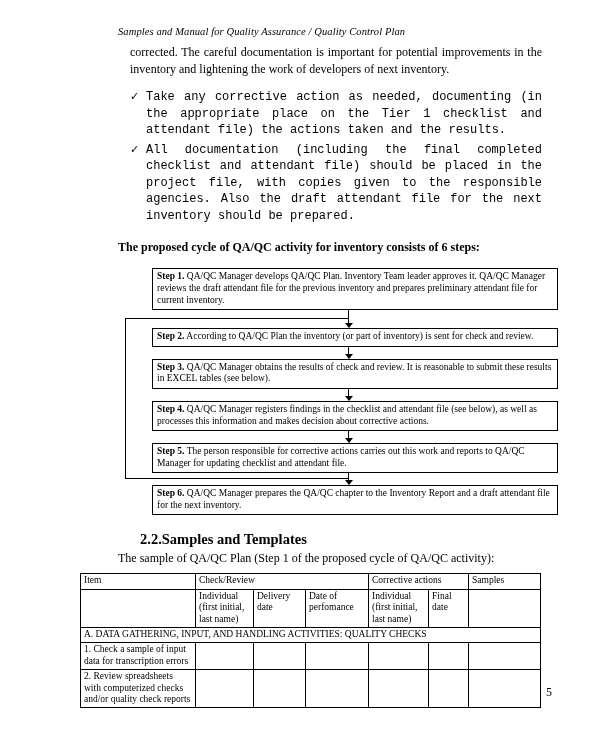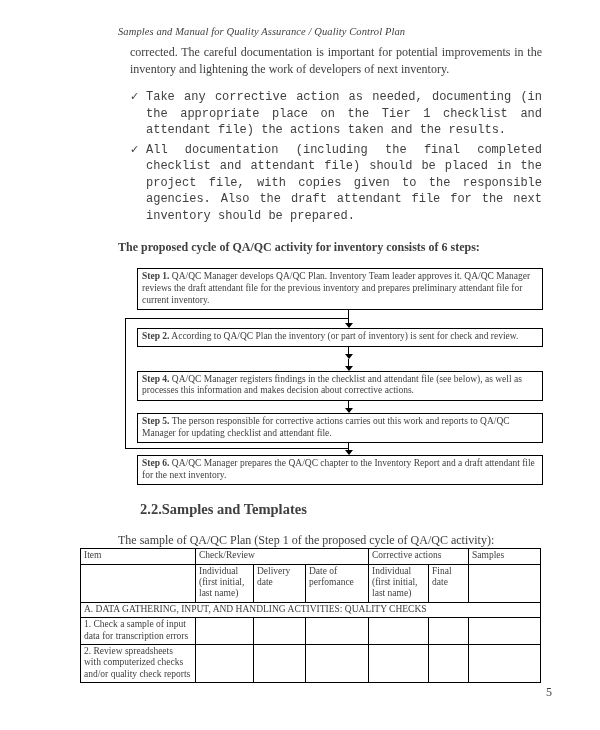--- a/index.html
+++ b/index.html
@@ -1,51 +1,51 @@
 <!DOCTYPE html>
 <html><head>
 <meta charset="utf-8">
 <style>
   * { margin:0; padding:0; box-sizing:border-box; }
   html,body { background:#e9e9e9; }
   body { font-family:"Liberation Serif", serif; }
   .page {
-    width:600px; height:730px; background:#ffffff; color:#404040;
+    width:600px; height:730px; background:#ffffff; color:#000000;
     position:relative; padding:26px 55px 0 80px; overflow:hidden;
     margin:0 auto;
   }
   .running-header { font-style:italic; font-size:10.5px; margin-left:38px; letter-spacing:.1px; }
   .para { font-size:12px; line-height:1.38; margin:7px 0 12px 50px; width:412px; text-align:justify; }
   .bullet { display:flex; margin:3px 0 0 50px; width:412px; font-size:12px; line-height:1.38; }
   .bullet .check { width:16px; flex:0 0 16px; font-family:"DejaVu Sans", sans-serif; font-size:11px; }
   .bullet .btext { flex:1; text-align:justify;font-family:Liberation Mono, monospace; }
   .cycle-heading { font-weight:bold; font-size:12px; margin:16px 0 8px 38px; }
 
   
   .flow { margin:13px 0 0 45px; width:428px; }
   .fbox {
-    margin-left:12px; width:406px; border:1px solid #000;
+    margin-left:27px; width:406px; border:1px solid #000;
     font-size:9.5px; line-height:1.22; padding:2px 4px 3px 4px; text-align:left;
   }
   .fbox b { font-weight:bold; }
   .loop { position:relative; }
   .rail { position:absolute; left:0; top:8px; bottom:7px; width:1px; background:#000; }
   .conn { position:relative; height:12px; }
   .connA { height:18px; }
   .hline { position:absolute; left:0; width:223px; border-top:1px solid #000; }
   .connA .hline { top:8px; }
   .connE .hline { top:5px; }
   .arrow { position:absolute; left:219px; top:0; bottom:0; width:9px; display:flex; flex-direction:column; align-items:center; }
   .arrow .al { flex:1; width:1px; background:#000; }
   .arrow .ah { width:0; height:0; border-left:4px solid transparent; border-right:4px solid transparent; border-top:5px solid #000; }
 
   .section-heading { font-weight:bold; font-size:14.5px; margin:16px 0 0 60px; }
-  .sample-line { font-size:12px; margin:15px 0 0 38px; }
+  .sample-line { font-size:12px; margin:3px 0 0 38px; }
 
-  table.qa { border-collapse:collapse; font-size:9.5px; line-height:1.2; table-layout:fixed; width:460px; }
+  table.qa { border-collapse:collapse; margin-top:7px; font-size:9.5px; line-height:1.2; table-layout:fixed; width:460px; }
   table.qa td { border:1px solid #000; padding:1px 3px 2px 3px; vertical-align:top; text-align:left; overflow:hidden; }
   table.qa .sect td { font-size:9.5px; }
   .page-number { position:absolute; right:48px; bottom:30px; font-size:12px; }
 </style>
 </head>
 <body>
 
 <div class="page">
 
   <div class="running-header">Samples and Manual for Quality Assurance / Quality Control Plan</div>
@@ -80,20 +80,21 @@
 
       <div class="fbox"><b>Step 2.</b> <span>According to QA/QC Plan the inventory (or part of inventory) is sent for check and review.</span></div>
 
       <div class="conn">
         <div class="arrow">
             <i class="al"></i>
             <i class="ah"></i>
           </div>
       </div>
 
+      <div class="fbox"><b>Step 3.</b> <span>QA/QC Manager obtains the results of check and review. It is reasonable to submit these results in EXCEL tables (see below).</span></div>
 
       <div class="conn">
         <div class="arrow">
             <i class="al"></i>
             <i class="ah"></i>
           </div>
       </div>
 
       <div class="fbox"><b>Step 4.</b> <span>QA/QC Manager registers findings in the checklist and attendant file (see below), as well as processes this information and makes decision about corrective actions.</span></div>
 

